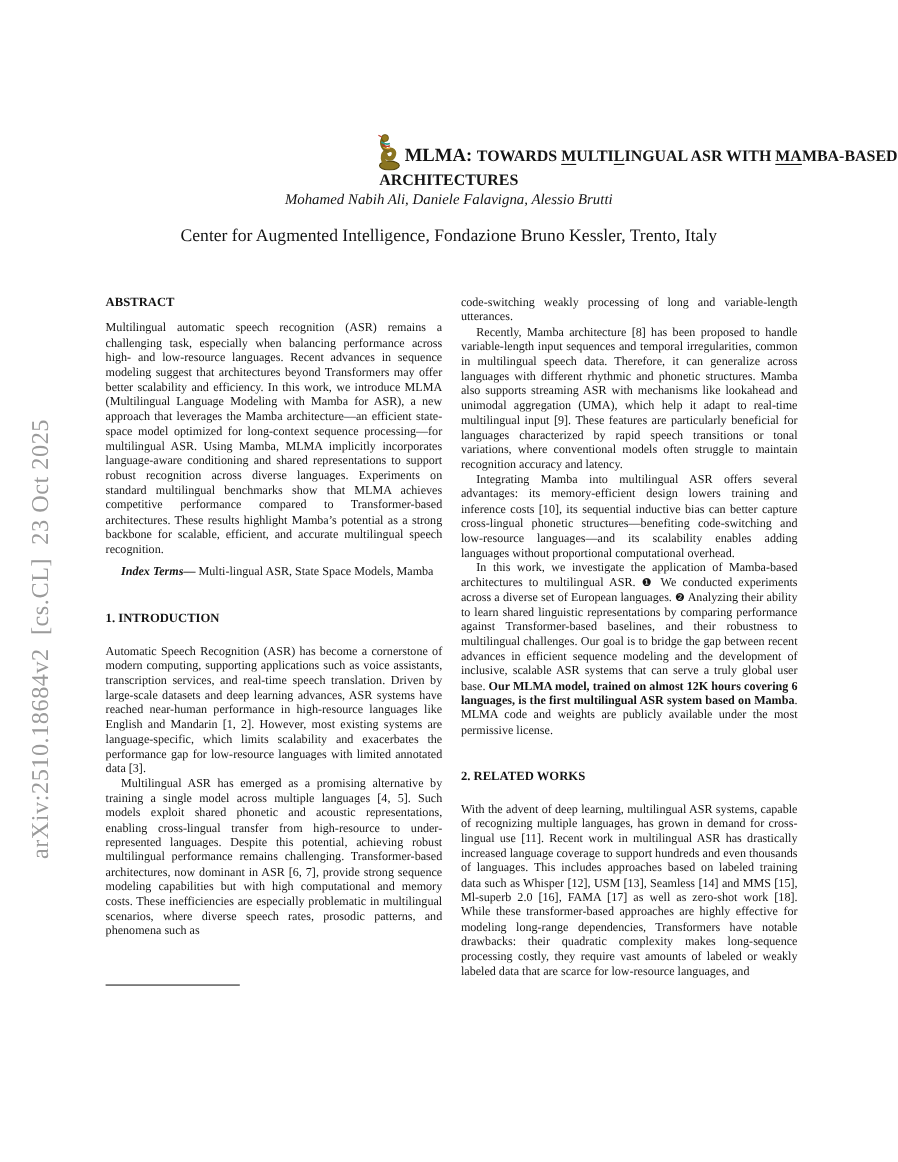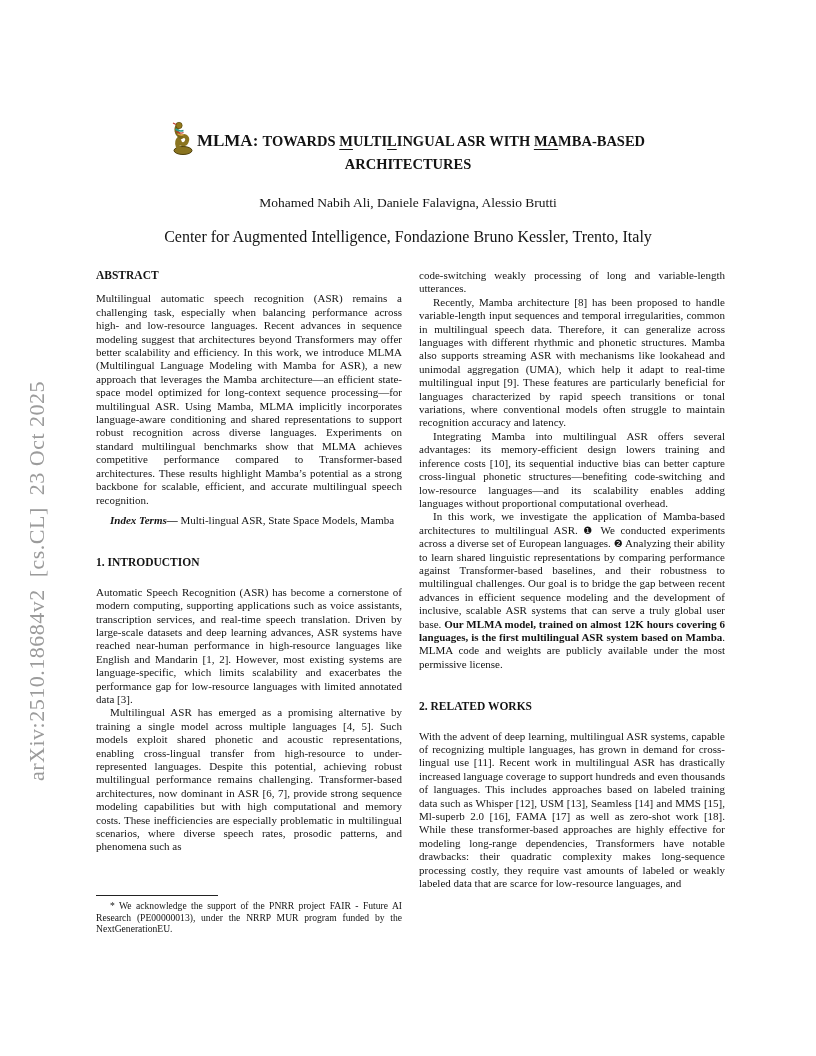--- a/index.html
+++ b/index.html
@@ -8,27 +8,27 @@
     font-family:"Liberation Serif", serif; color:#141414; overflow:hidden;
   }
   
   .arxiv-stamp {
     position:absolute; left:24px; top:781px;
     transform-origin:0 0; transform:rotate(-90deg);
     white-space:pre; font-size:22px; color:#9b9b9b; letter-spacing:0.5px;
   }
   
   .header { position:absolute; top:121px; left:0; width:816px; text-align:center; }
-  .title-line1 { font-weight:bold; line-height:20px; }
+  .title-line1 { font-weight:bold; line-height:20px;text-align:right; }
   .t-big  { font-size:17px; }
   .t-caps { font-size:14.5px; }
   .u { text-decoration:underline; text-decoration-thickness:1px; text-underline-offset:2.5px; }
   .title-line2 { font-weight:bold; font-size:14.5px; line-height:18px; }
   .snake { display:inline-block; width:23px; height:34px; vertical-align:-9px; margin-right:3px; }
-  .authors { margin-top:22px; font-size:13.5px; }
+  .authors { font-style:italic; font-size:13.5px; }
   .affiliation { margin-top:17px; font-size:16px; }
   
   .col { position:absolute; top:269px; width:306px; font-size:11px; line-height:13.4px; text-align:justify; }
   .col-left  { left:96px; }
   .col-right { left:419px; }
   .col p { margin:0; }
   .sec-heading { text-align:left; font-weight:bold; font-size:11.5px; margin:0 0 10px 0; }
   .sec-heading.inner { margin-top:29px; margin-bottom:16px; }
   .indent { text-indent:14px; }
   .idx { margin-top:7px !important; }
@@ -81,16 +81,15 @@
     <p>code-switching weakly processing of long and variable-length utterances.</p>
     <p class="indent">Recently, Mamba architecture [8] has been proposed to handle variable-length input sequences and temporal irregularities, common in multilingual speech data. Therefore, it can generalize across languages with different rhythmic and phonetic structures. Mamba also supports streaming ASR with mechanisms like lookahead and unimodal aggregation (UMA), which help it adapt to real-time multilingual input [9]. These features are particularly beneficial for languages characterized by rapid speech transitions or tonal variations, where conventional models often struggle to maintain recognition accuracy and latency.</p>
     <p class="indent">Integrating Mamba into multilingual ASR offers several advantages: its memory-efficient design lowers training and inference costs [10], its sequential inductive bias can better capture cross-lingual phonetic structures—benefiting code-switching and low-resource languages—and its scalability enables adding languages without proportional computational overhead.</p>
     <p class="indent"><span>In this work, we investigate the application of Mamba-based architectures to multilingual ASR. </span><span class="circled">❶</span><span> We conducted experiments across a diverse set of European languages. </span><span class="circled">❷</span><span> Analyzing their ability to learn shared linguistic representations by comparing performance against Transformer-based baselines, and their robustness to multilingual challenges. Our goal is to bridge the gap between recent advances in efficient sequence modeling and the development of inclusive, scalable ASR systems that can serve a truly global user base. </span><b class="claim">Our MLMA model, trained on almost 12K hours covering 6 languages, is the first multilingual ASR system based on Mamba</b><span>. MLMA code and weights are publicly available under the most permissive license.</span></p>
     <div class="sec-heading inner">2. RELATED WORKS</div>
     <p>With the advent of deep learning, multilingual ASR systems, capable of recognizing multiple languages, has grown in demand for cross-lingual use [11]. Recent work in multilingual ASR has drastically increased language coverage to support hundreds and even thousands of languages. This includes approaches based on labeled training data such as Whisper [12], USM [13], Seamless [14] and MMS [15], Ml-superb 2.0 [16], FAMA [17] as well as zero-shot work [18]. While these transformer-based approaches are highly effective for modeling long-range dependencies, Transformers have notable drawbacks: their quadratic complexity makes long-sequence processing costly, they require vast amounts of labeled or weakly labeled data that are scarce for low-resource languages, and</p>
   </div>
 
   <div class="footnotes">
     <div class="footnote-rule"></div>
-    <p>* We acknowledge the support of the PNRR project FAIR - Future AI Research (PE00000013), under the NRRP MUR program funded by the NextGenerationEU.</p>
   </div>
 
 </div>
 
 </body></html>

